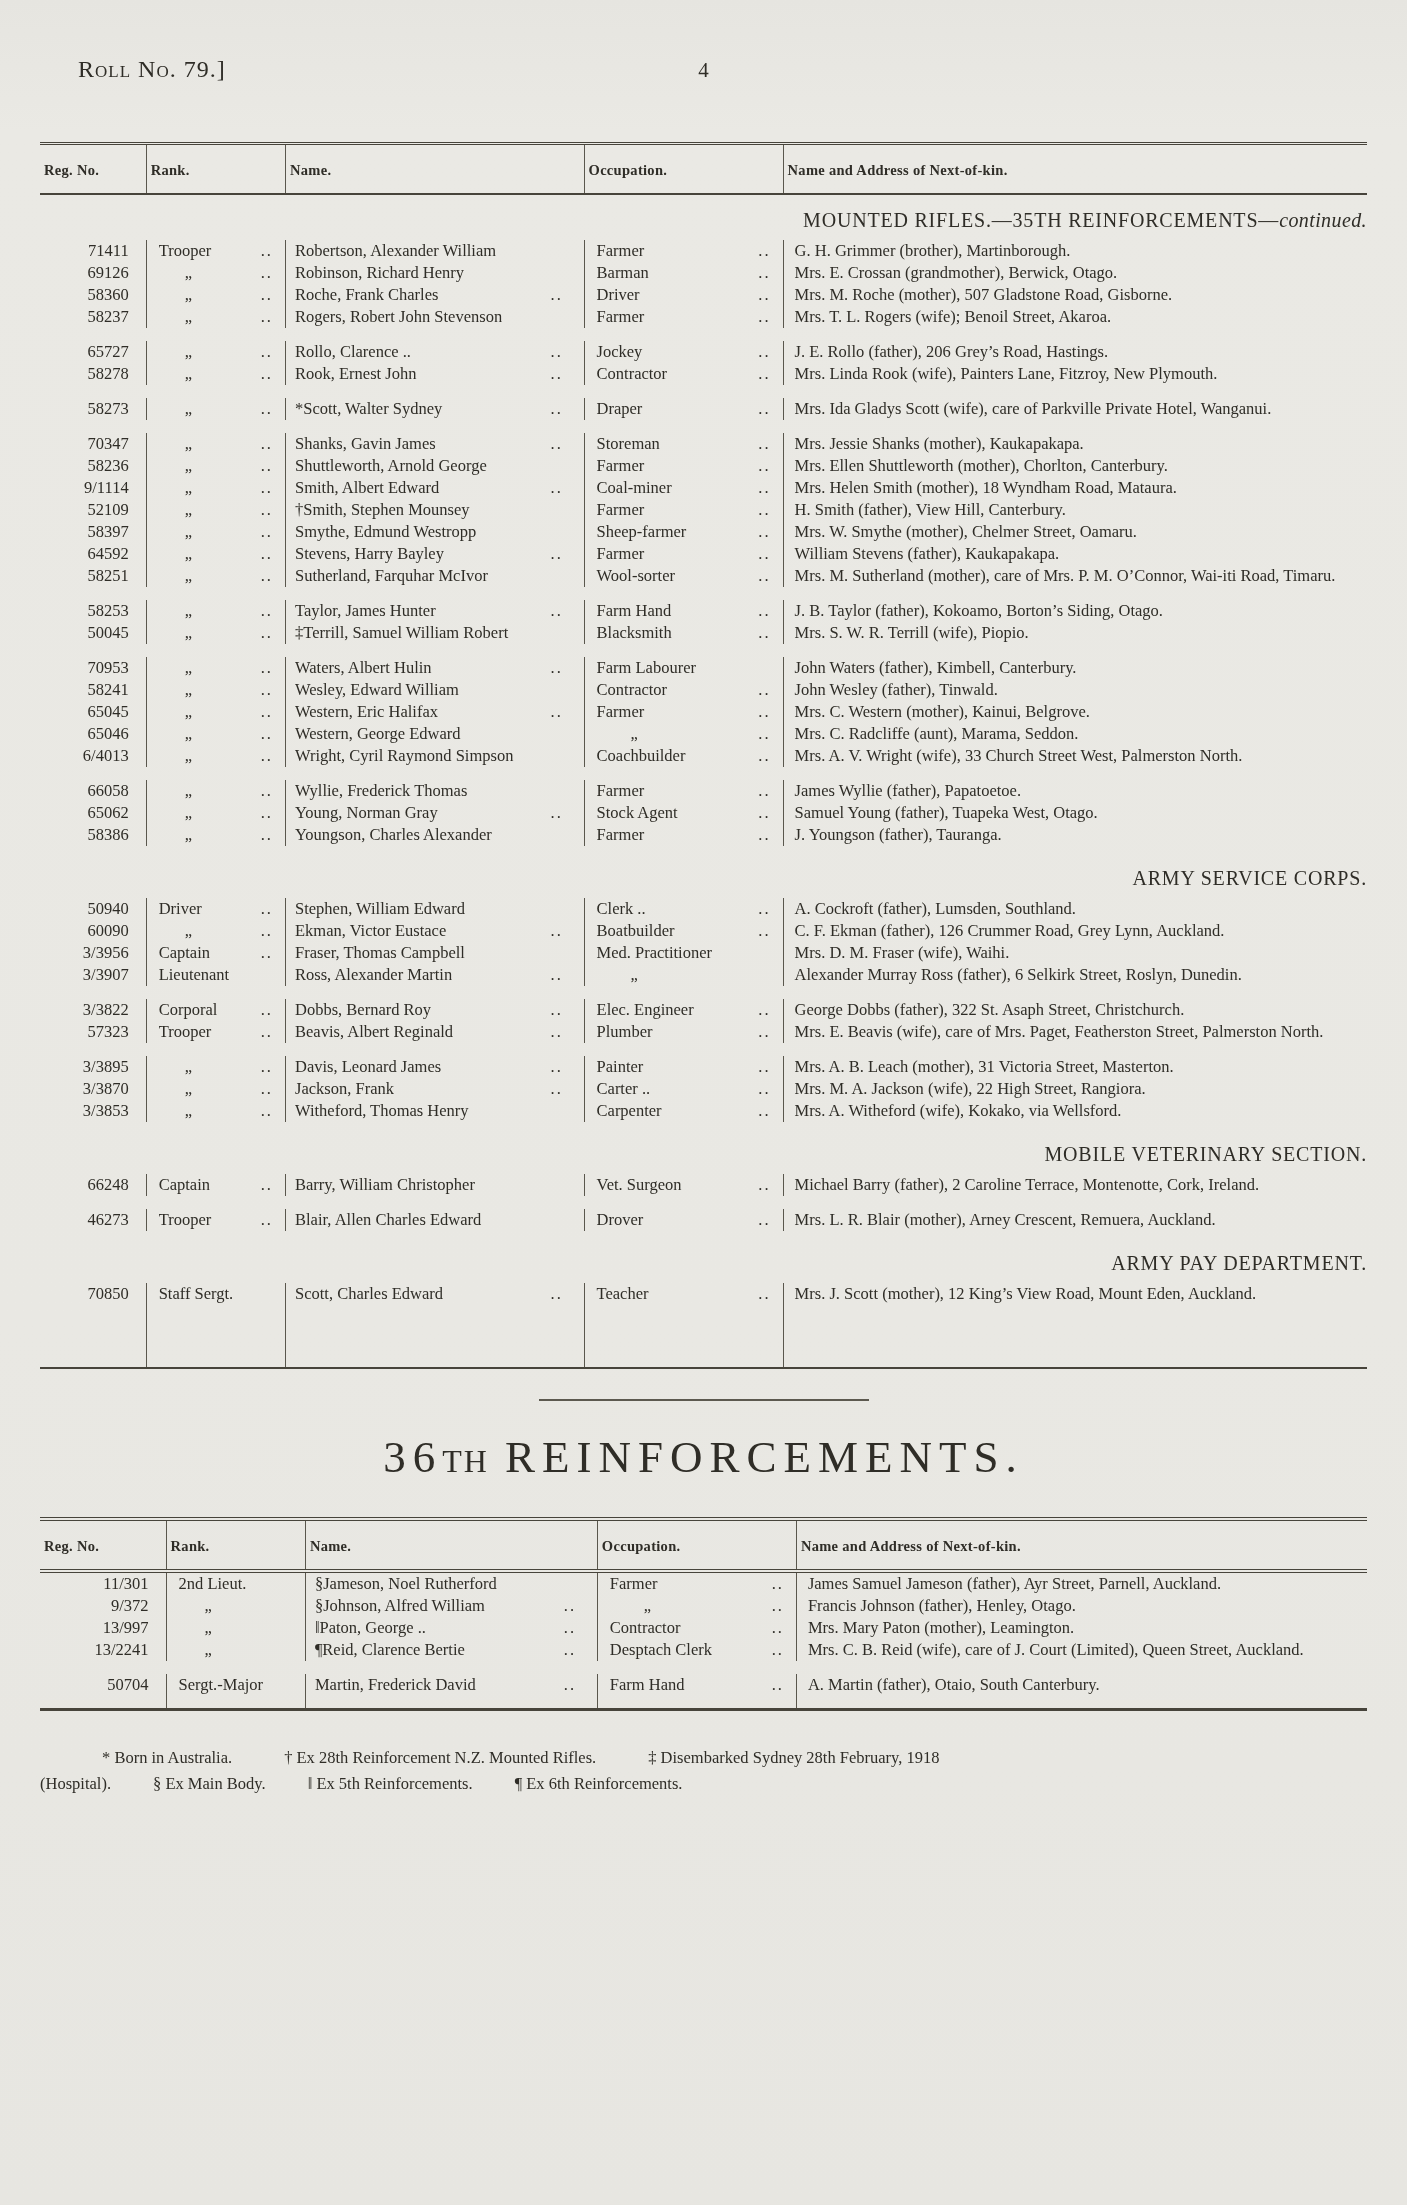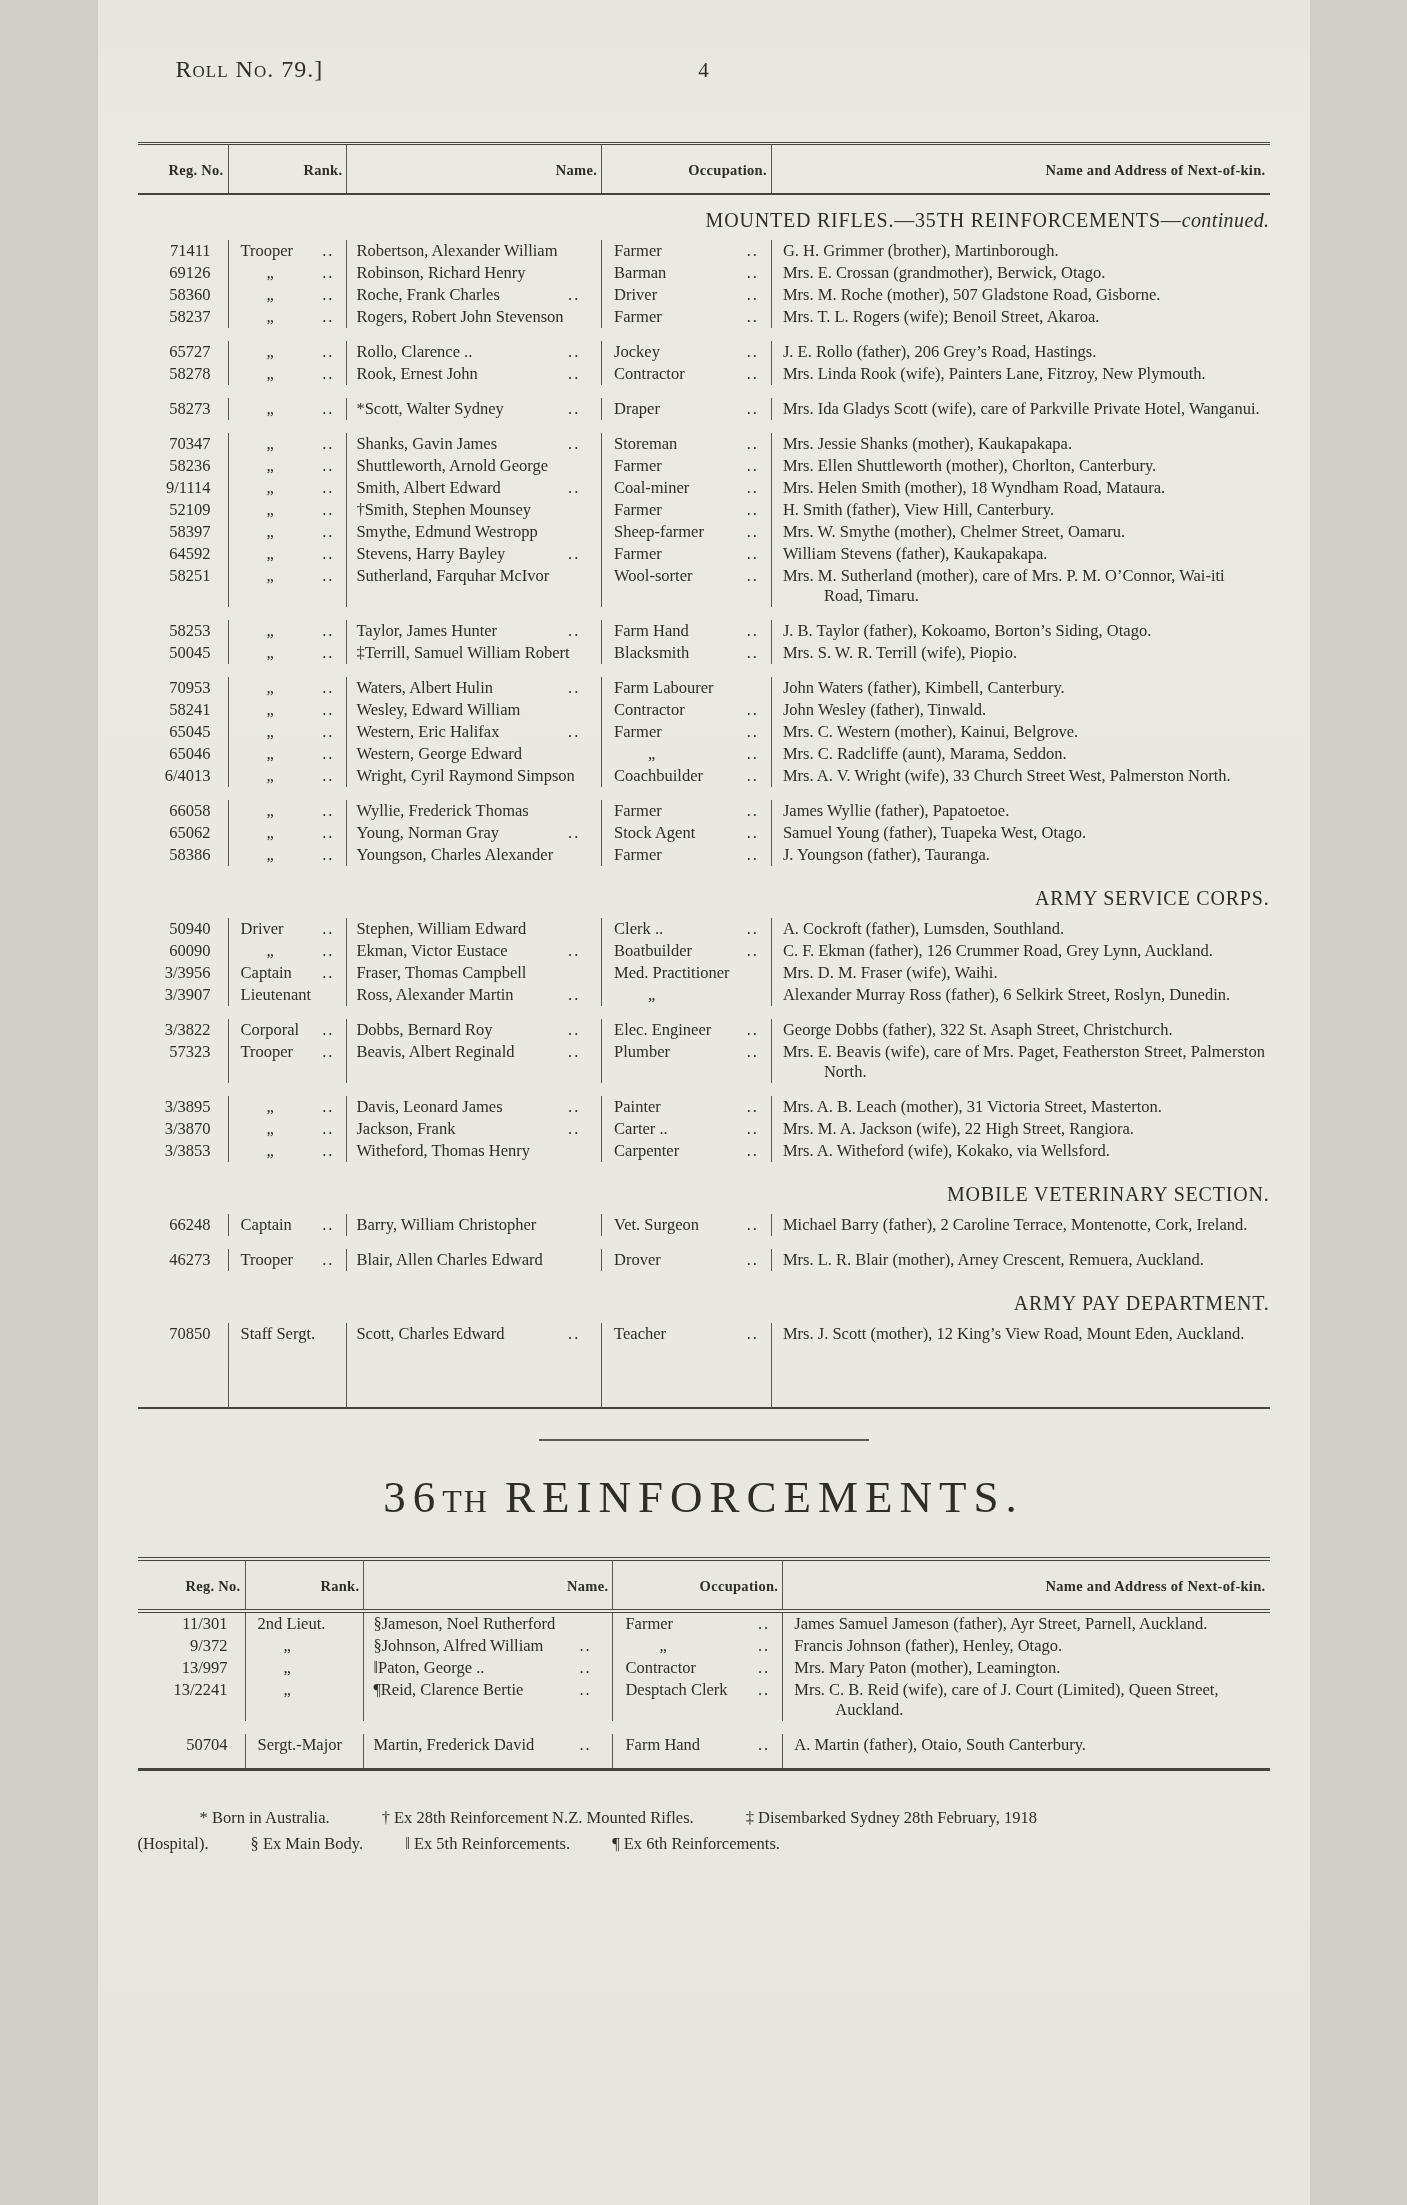--- a/index.html
+++ b/index.html
@@ -1,18 +1,18 @@
 <!DOCTYPE html>
 <html><head>
 <meta charset="utf-8">
 <style>
   html,body{margin:0;padding:0;background:#cfcec9;}
   .page{
     position:relative;
-    width:1212px;height:2205px;
+    width:1407px;height:2205px;
     margin:0 auto;
     background:#e9e8e3;
     background-image:linear-gradient(180deg,#e6e5e0 0%,#eae9e4 6%,#e9e8e3 60%,#e7e6e1 100%);
     color:#2f2d27;
     font-family:"Liberation Serif","DejaVu Serif",serif;
     overflow:hidden;
     box-sizing:border-box;
     padding:56px 40px 0 40px;
   }
   .page-header{position:relative;height:34px;margin-bottom:52px;}
@@ -26,21 +26,21 @@
     width:100%;
     border-collapse:collapse;
     table-layout:fixed;
     font-size:16.5px;
     line-height:20px;
   }
   table.t1{border-top:3px double #47443b;border-bottom:2px solid #47443b;}
   table.t2{border-top:4px double #47443b;border-bottom:3px solid #47443b;}
   .roll-table th{
     font-weight:bold;font-size:14.5px;letter-spacing:.3px;
-    text-align:right;vertical-align:middle;
+    text-align:left;vertical-align:middle;
     padding:15px 4px 13px 4px;
   }
   table.t1 thead th{border-bottom:2px solid #47443b;}
   table.t2 thead th{border-bottom:4px double #47443b;}
   .roll-table th + th{border-left:1px solid #5a574d;}
 
   td.cell{vertical-align:top;padding-top:1px;padding-bottom:1px;}
   td.cell.rank,td.cell.name,td.cell.occ,td.cell.kin{border-left:1px solid #5a574d;}
 
   td.cell.reg{text-align:right;padding-right:17px;font-variant-numeric:lining-nums;}

